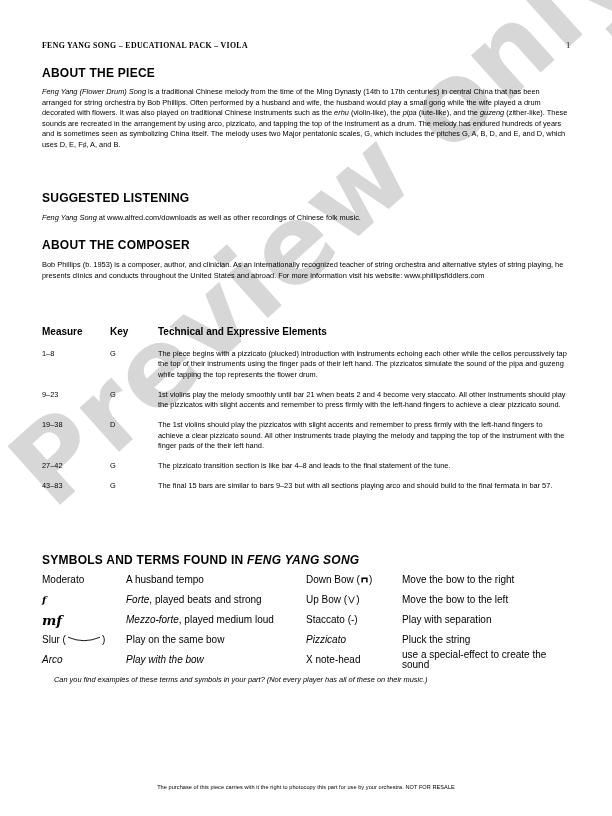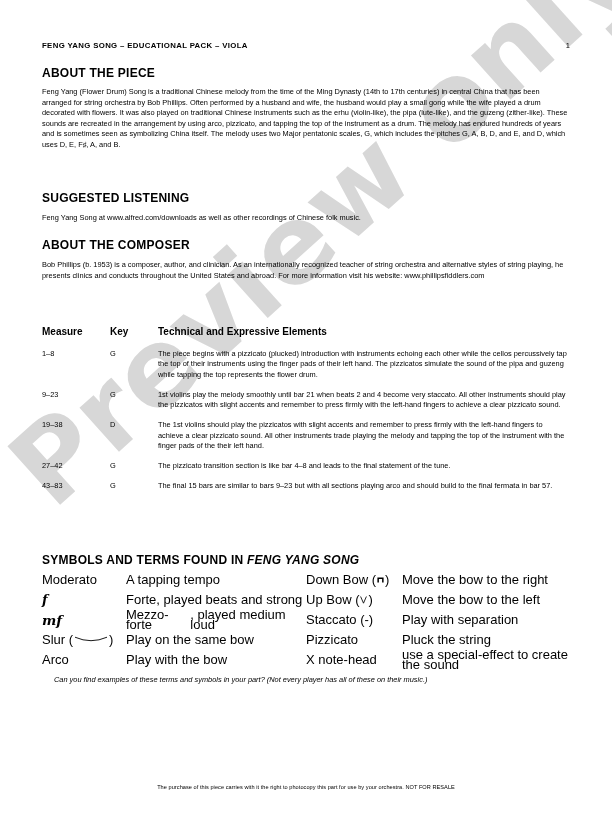--- a/index.html
+++ b/index.html
@@ -57,20 +57,21 @@
 
   
   .runhead {
     position: absolute;
     left: 42px;
     top: 41px;
     width: 528px;
     display: flex;
     justify-content: space-between;
     align-items: baseline;
+    font-family: Liberation Serif, serif;
   }
   .runhead-title {
     font-size: 7.8px;
     font-weight: bold;
     letter-spacing: 0.35px;
   }
   .runhead-page {
     font-size: 7.5px;
     font-weight: normal;
   }
@@ -85,21 +86,21 @@
   h2.sec .ital {
     font-style: italic;
   }
 
   p.body {
     margin: 0;
     font-size: 7.4px;
     line-height: 10.55px;
     text-align: left;
   }
-  .ital { }
+  .ital { font-style: italic; }
 
   
   .blk { position: absolute; left: 42px; width: 528px; }
 
   
   .tbl { position: absolute; left: 42px; width: 528px; }
   .trow {
     display: flex;
     align-items: flex-start;
     margin-bottom: 9.5px;
@@ -117,21 +118,21 @@
   .symgrid {
     position: absolute;
     left: 42px;
     width: 528px;
     display: grid;
     grid-template-columns: 84px 180px 96px auto;
     row-gap: 0px;
     align-items: center;
   }
   .symgrid > div {
-    font-size: 13px;
+    font-size: 10px;
     line-height: 10.5px;
     height: 20px;
     display: flex;
     align-items: center;
   }
   .dyn {
     font-family: "DejaVu Serif", serif;
     font-style: italic;
     font-weight: bold;
     font-size: 15px;
@@ -227,21 +228,21 @@
       </div>
     </div>
 
     <div class="blk" style="top:553px;">
       <h2 class="sec"><span>SYMBOLS AND TERMS FOUND IN </span><span class="ital">FENG YANG SONG</span></h2>
     </div>
 
     <div class="symgrid" style="top:570px;">
 
       <div>Moderato</div>
-      <div>A tapping tempo</div>
+      <div>A husband tempo</div>
       <div>
         <span>Down Bow (</span>
           <span style="display:inline-block;margin:0 1px;">
           <svg width="7" height="7" viewBox="0 0 7 7" aria-hidden="true">
               <path d="M0.4 0.4 H6.6 V5.6 H5.1 V1.9 H1.9 V5.6 H0.4 Z" fill="#000"></path>
             </svg>
         </span>
           <span>)</span>
       </div>
       <div>Move the bow to the right</div>

